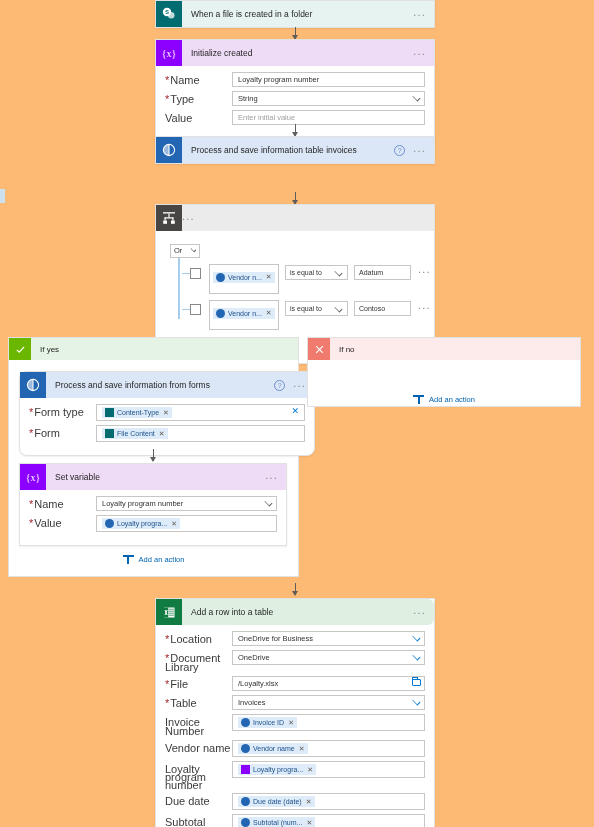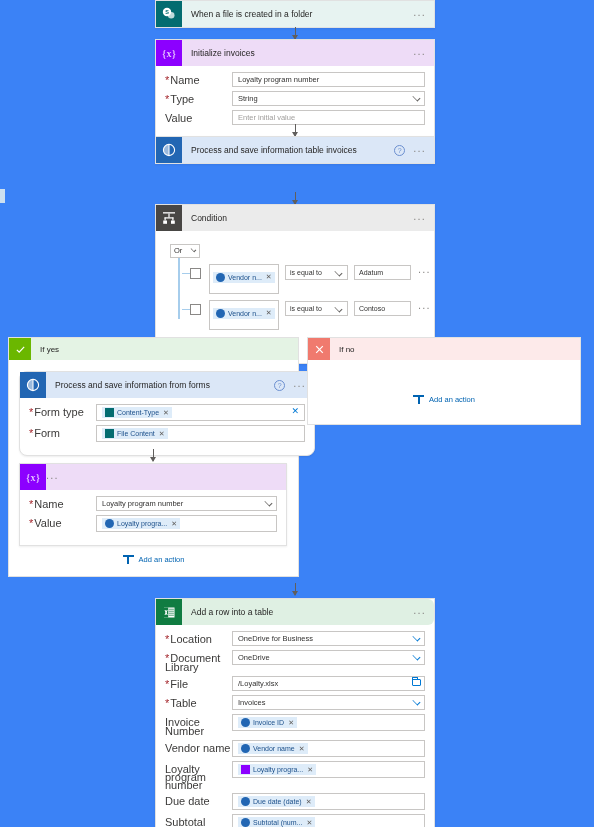--- a/index.html
+++ b/index.html
@@ -5,21 +5,21 @@
   * { box-sizing: border-box; }
   html, body {
     margin: 0; padding: 0;
     background: #f7f7f7;
     font-family: "Liberation Sans", sans-serif;
   }
   #canvas {
     position: relative;
     width: 594px;
     height: 827px;
-    background: #3b82f6;
+    background: #fdba74;
     overflow: hidden;
   }
 
   
   .card {
     position: absolute;
     background: #ffffff;
     border: 1px solid #e1e1e1;
     box-shadow: 0 1px 2px rgba(0,0,0,.07);
   }
@@ -262,21 +262,21 @@
     </div>
   </div>
 
   <div class="arrow" style="left:295px; top:27px; height:12px;"></div>
 
   <div class="card" style="left:155px; top:39px; width:280px;">
     <div class="card-head head-variable">
       <div class="app-icon ic-variable">
         <span>{x}</span>
       </div>
-      <div class="title">Initialize invoices</div>
+      <div class="title">Initialize created</div>
       <div class="ellipsis">...</div>
     </div>
     <div class="body">
 
       <div class="row">
         <div class="lbl req">Name</div>
         <div class="fieldwrap">
           <div class="field">Loyalty program number</div>
         </div>
       </div>
@@ -324,21 +324,20 @@
         <svg width="14" height="14" viewBox="0 0 14 14">
           <rect x="1" y="1.2" width="12" height="1.3" fill="#fff"></rect>
           <rect x="6.4" y="2.5" width="1.2" height="4" fill="#fff"></rect>
           <rect x="2.5" y="6.3" width="9" height="1.2" fill="#fff"></rect>
           <rect x="2.5" y="6.5" width="1.2" height="3" fill="#fff"></rect>
           <rect x="10.3" y="6.5" width="1.2" height="3" fill="#fff"></rect>
           <rect x="1.2" y="9.5" width="3.8" height="3.3" fill="#fff"></rect>
           <rect x="9" y="9.5" width="3.8" height="3.3" fill="#fff"></rect>
         </svg>
       </div>
-      <div class="title">Condition</div>
       <div class="ellipsis">...</div>
     </div>
     <div class="cond-body">
       <div class="cond-rail"></div>
 
       <div class="or-pill">
         <span>Or</span>
         <i></i>
       </div>
 
@@ -436,20 +435,21 @@
       </div>
     </div>
 
     <div class="arrow" style="left:144px; top:111px; height:12px;"></div>
 
     <div class="card" style="left:10px; top:125px; width:268px;">
       <div class="card-head head-variable">
         <div class="app-icon ic-variable">
           <span>{x}</span>
         </div>
+        <div class="title">Set variable</div>
         <div class="ellipsis">...</div>
       </div>
       <div class="body">
         <div class="row">
           <div class="lbl req">Name</div>
           <div class="fieldwrap">
             <div class="field">Loyalty program number</div>
             <div class="chev grey"></div>
           </div>
         </div>
@@ -467,21 +467,21 @@
         </div>
       </div>
     </div>
 
     <div class="addaction" style="position:absolute; left:0; right:0; top:216px;">
       <span class="ai"></span>
       <span>Add an action</span>
     </div>
   </div>
 
-  <div class="branch" style="left:307px; top:337px; width:274px; height:88px;">
+  <div class="branch" style="left:307px; top:337px; width:274px; height:70px;">
     <div class="branch-head no-head">
       <div class="bi no-ic">
         <svg width="11" height="11" viewBox="0 0 12 12">
             <path d="M2.4 2.4 L9.6 9.6 M9.6 2.4 L2.4 9.6" stroke="#fff" stroke-width="1.3"></path>
           </svg>
       </div>
       <div class="blbl">If no</div>
     </div>
     <div class="addaction" style="position:absolute; left:0; right:0; top:56px;">
       <span class="ai"></span>

